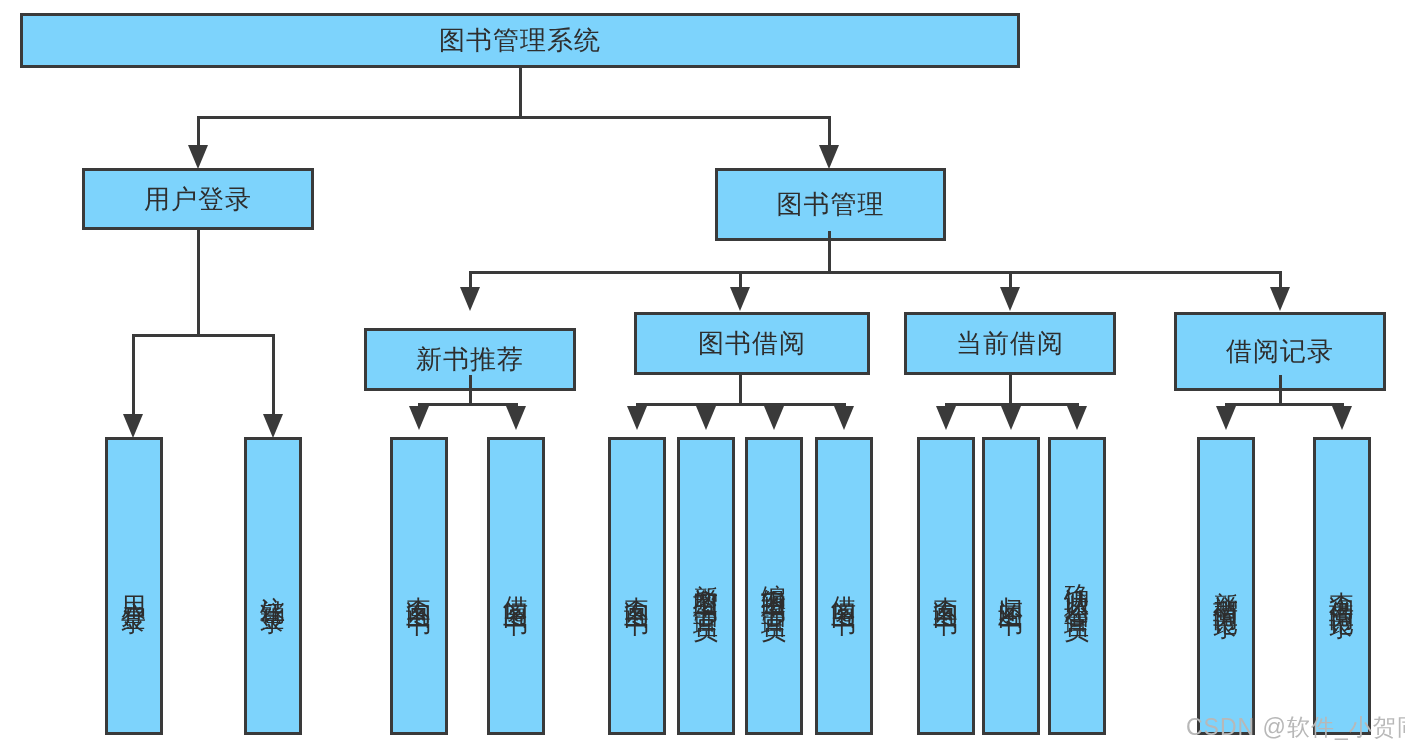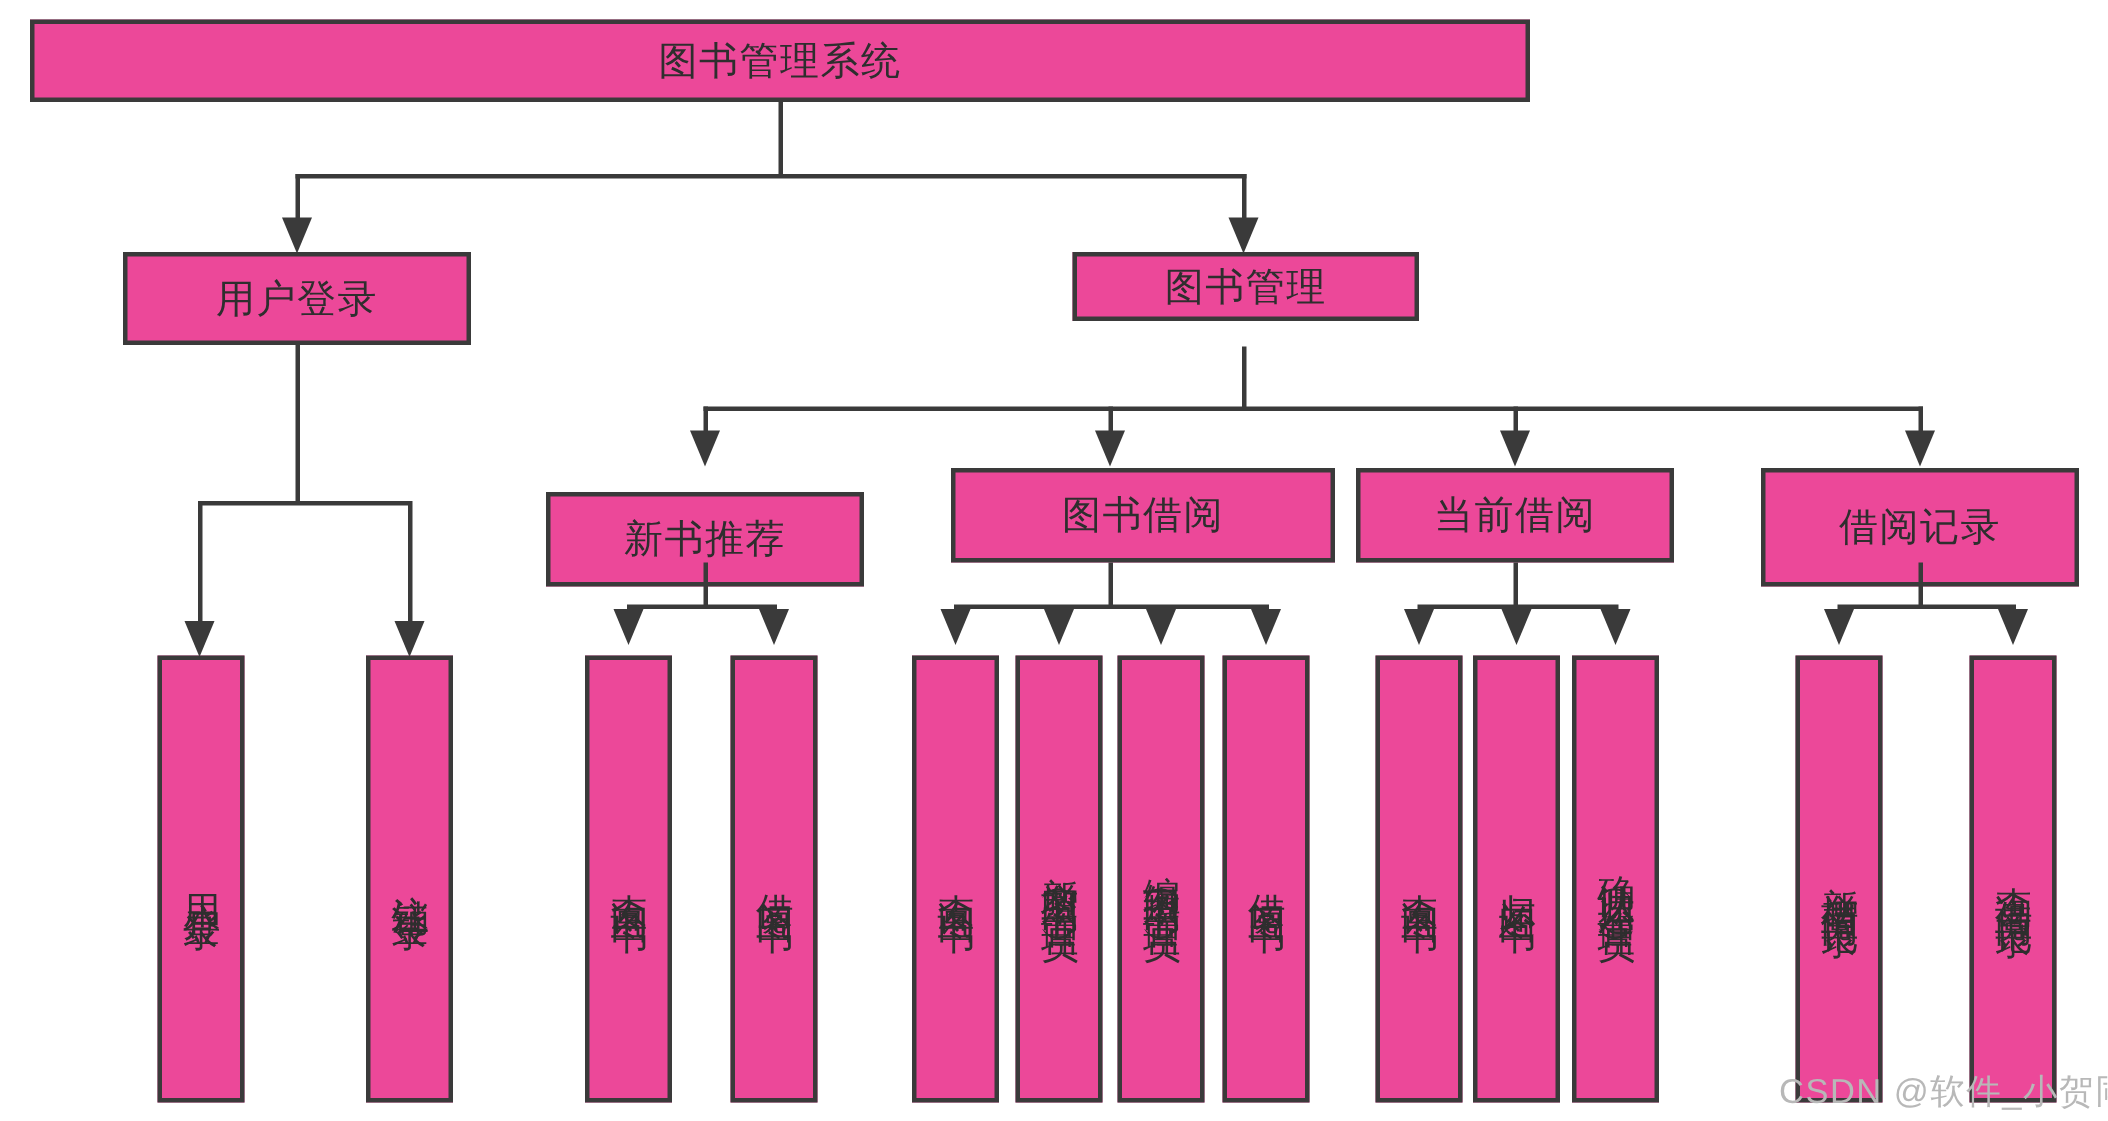--- a/index.html
+++ b/index.html
@@ -10,21 +10,21 @@
   }
   html,body{margin:0;padding:0;background:var(--bg);}
   .stage{
     position:relative;width:1405px;height:747px;overflow:hidden;
     background:var(--bg);
     font-family:"Liberation Sans","DejaVu Sans",sans-serif;
     color:var(--text);
   }
   .box{
     position:absolute;box-sizing:border-box;
-    border:3px solid var(--line);background:#ec4899;
+    border:3px solid var(--line);background:#7dd3fc;
     display:flex;align-items:center;justify-content:center;
     font-size:26px;letter-spacing:1px;white-space:nowrap;
   }
   .box.vert{
     writing-mode:vertical-lr;
     font-size:25px;line-height:30px;letter-spacing:5px;
     white-space:normal;
   }
   .v{position:absolute;width:3px;background:var(--line);}
   .h{position:absolute;height:3px;background:var(--line);}
@@ -41,25 +41,25 @@
 </style>
 </head>
 <body>
 
 <div class="stage">
 
   <div class="box" style="left:20px;top:13px;width:1000px;height:55px">图书管理系统</div>
 
   <div class="box" style="left:82px;top:168px;width:232px;height:62px">用户登录</div>
 
-  <div class="box" style="left:715px;top:168px;width:231px;height:46px">图书管理</div>
+  <div class="box" style="left:715px;top:168px;width:231px;height:73px">图书管理</div>
 
   <div class="box" style="left:364px;top:328px;width:212px;height:63px">新书推荐</div>
 
-  <div class="box" style="left:634px;top:312px;width:256px;height:63px">图书借阅</div>
+  <div class="box" style="left:634px;top:312px;width:236px;height:63px">图书借阅</div>
 
   <div class="box" style="left:904px;top:312px;width:212px;height:63px">当前借阅</div>
 
   <div class="box" style="left:1174px;top:312px;width:212px;height:79px">借阅记录</div>
 
   <div class="box vert" style="left:105px;top:437px;width:58px;height:298px">用户登录</div>
 
   <div class="box vert" style="left:244px;top:437px;width:58px;height:298px">注销登录</div>
 
   <div class="box vert" style="left:390px;top:437px;width:58px;height:298px">查询图书</div>

